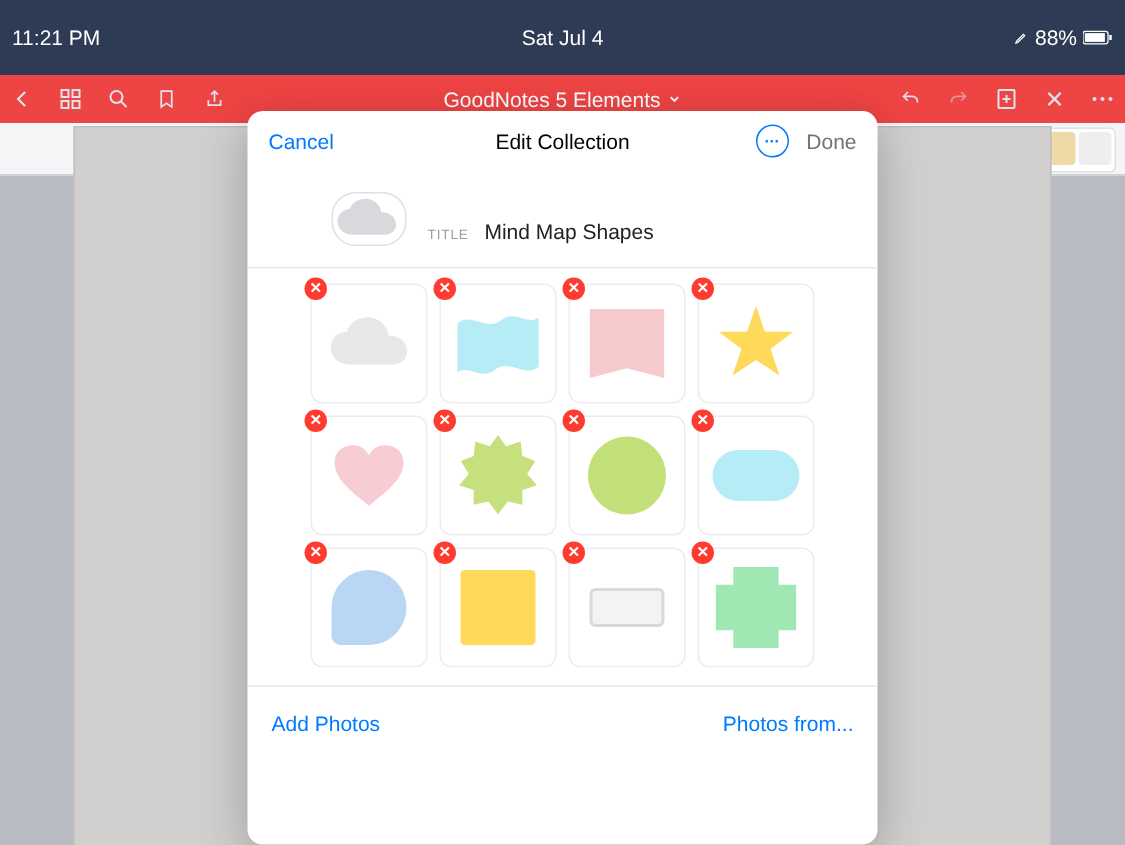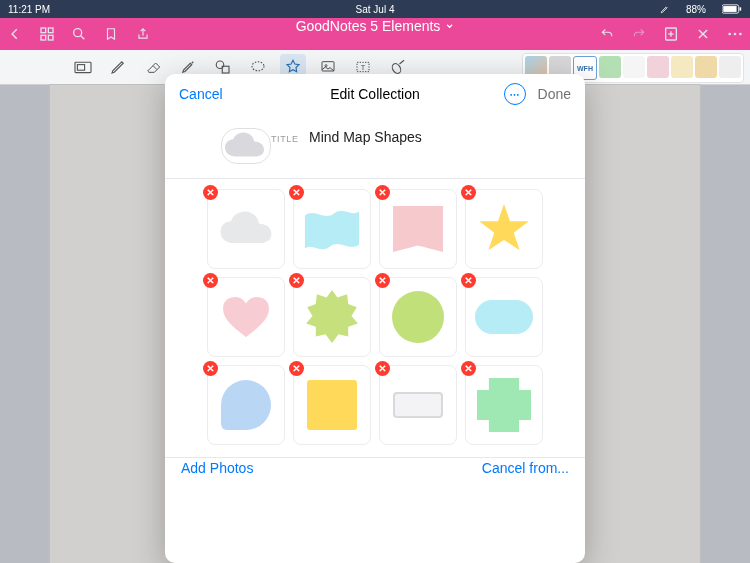--- a/index.html
+++ b/index.html
@@ -1,47 +1,47 @@
 <!DOCTYPE html>
 <html><head>
 <meta charset="utf-8">
 <style>
   html,body{margin:0;padding:0;width:750px;height:563px;font-family:-apple-system,Helvetica,Arial,sans-serif;overflow:hidden;background:#b8bbc1}
-  .statusbar{height:18px;background:#2d3b54;color:#fff;display:flex;align-items:center;font-size:10px;padding:0 8px;justify-content:space-between}
+  .statusbar{height:18px;background:#2d3b54;color:#fff;display:flex;align-items:center;font-size:14px;padding:16px 8px;justify-content:space-between}
   .statusbar .center{position:absolute;left:50%;transform:translateX(-50%)}
-  .statusbar .right{display:flex;align-items:center;gap:16px}
-  .navbar{height:32px;background:#ec4899;color:#fff;display:flex;padding:0 6px;position:relative}
+  .statusbar .right{display:flex;align-items:center;gap:4px}
+  .navbar{height:32px;background:#ef4444;color:#fff;display:flex;align-items:center;padding:0 6px;position:relative}
   .nav-left,.nav-right{display:flex;align-items:center;gap:14px}
   .nav-right{margin-left:auto}
   .nav-title{position:absolute;left:50%;transform:translateX(-50%);font-size:14px;display:flex;align-items:center;gap:4px}
   .nav-icon{width:18px;height:18px;display:flex;align-items:center;justify-content:center;color:#dfe4ec}
   .toolbar{height:34px;background:#f4f5f7;border-bottom:1px solid #d0d0d4;display:flex;align-items:center;gap:9px;padding:0 70px;position:relative}
   .tool{width:26px;height:26px;display:flex;align-items:center;justify-content:center;border-radius:4px;color:#555}
   .tool.pressed{background:#d9e6f2}
   .stickerbar{position:absolute;right:6px;top:3px;display:flex;gap:2px;background:#fff;border:1px solid #e2e2e6;border-radius:4px;padding:2px}
   .stk{width:22px;height:22px;border-radius:3px;background:#eef1f4}
   .canvas{position:absolute;top:84px;left:0;right:0;bottom:0;display:flex;justify-content:center}
   .paper{width:650px;height:100%;background:#d1d0ce;border:1px solid #bfbfbf}
   .modal-backdrop{position:absolute;top:50px;left:0;right:0;bottom:0;display:flex;justify-content:center;pointer-events:none}
   .modal{pointer-events:auto;margin-top:24px;width:420px;background:#fff;border-radius:10px;box-shadow:0 8px 32px rgba(0,0,0,.25);display:flex;flex-direction:column;overflow:hidden}
   .modal-header{display:flex;align-items:center;justify-content:space-between;height:40px;padding:0 14px;position:relative}
   .modal-title{position:absolute;left:50%;transform:translateX(-50%);font-weight:400;font-size:14px}
   .btn-link{color:#007aff;font-size:14px}
   .btn-link.disabled{color:#737373}
   .more-btn{width:20px;height:20px;border:1.5px solid #007aff;border-radius:50%;display:flex;align-items:center;justify-content:center;color:#007aff;font-size:10px;margin-right:12px;font-weight:700}
   .hdr-right{display:flex;align-items:center}
-  .title-row{display:flex;align-items:flex-start;padding:14px 0 14px 56px}
+  .title-row{display:flex;align-items:flex-end;gap:14px;padding:14px 0 14px 56px}
   .title-thumb{width:48px;height:34px;border:1px solid #e0e0e4;border-radius:16px;display:flex;align-items:center;justify-content:center;background:#fff}
   .title-label{font-size:9px;letter-spacing:.6px;color:#9a9aa0;margin-right:6px}
   .title-value{font-size:14px;color:#222}
   .divider{height:1px;background:#e8e8ec;margin:0 0 0 0}
   .grid{display:grid;grid-template-columns:repeat(4,78px);grid-auto-rows:80px;gap:8px;padding:10px 8px 0 8px;justify-content:center;max-height:268px;overflow:hidden}
   .cell{border:1px solid #ececef;border-radius:8px;position:relative;display:flex;align-items:center;justify-content:center;background:#fff}
   .del{position:absolute;top:-5px;left:-5px;width:15px;height:15px;border-radius:50%;background:#ff3b30;color:#fff;font-size:10px;display:flex;align-items:center;justify-content:center;line-height:1;font-weight:700}
-  .footer{display:flex;justify-content:space-between;padding:2px 16px;font-size:14px;color:#007aff;border-top:1px solid #e8e8ec;margin-top:12px}
+  .footer{display:flex;justify-content:space-between;padding:16px 16px;font-size:14px;color:#007aff;border-top:1px solid #e8e8ec;margin-top:12px}
   
   .sh{width:54px;height:46px}
   .sh-cloud{width:56px;height:40px}
   .sh-banner{background:#f6c9cd;width:50px;height:46px;clip-path:polygon(0 0,100% 0,100% 100%,50% 86%,0 100%)}
   .sh-star{width:54px;height:52px;background:#ffd95a;clip-path:polygon(50% 2%,61% 35%,96% 35%,68% 57%,79% 91%,50% 71%,21% 91%,32% 57%,4% 35%,39% 35%)}
   .sh-heart{width:50px;height:44px}
   .sh-burst{width:54px;height:54px;background:#c5e07c;clip-path:polygon(50% 0,60% 14%,78% 8%,80% 26%,96% 32%,86% 48%,98% 62%,80% 68%,80% 86%,62% 82%,50% 98%,38% 82%,20% 86%,20% 68%,2% 62%,14% 48%,4% 32%,20% 26%,22% 8%,40% 14%)}
   .sh-circle{width:52px;height:52px;border-radius:50%;background:#c2e07a}
   .sh-pill{width:58px;height:34px;border-radius:17px;background:#b6ecf5}
   .sh-drop{width:50px;height:50px;background:#b9d6f4;border-radius:50% 50% 50% 6px;transform:rotate(0deg)}
@@ -294,16 +294,16 @@
           <div class="sh-bar"></div>
         </div>
       <div class="cell">
           <span class="del">✕</span>
           <div class="sh-cross"></div>
         </div>
     </div>
 
     <div class="footer">
       <span>Add Photos</span>
-      <span>Cancel from...</span>
+      <span>Photos from...</span>
     </div>
   </div>
 </div>
 
 </body></html>

